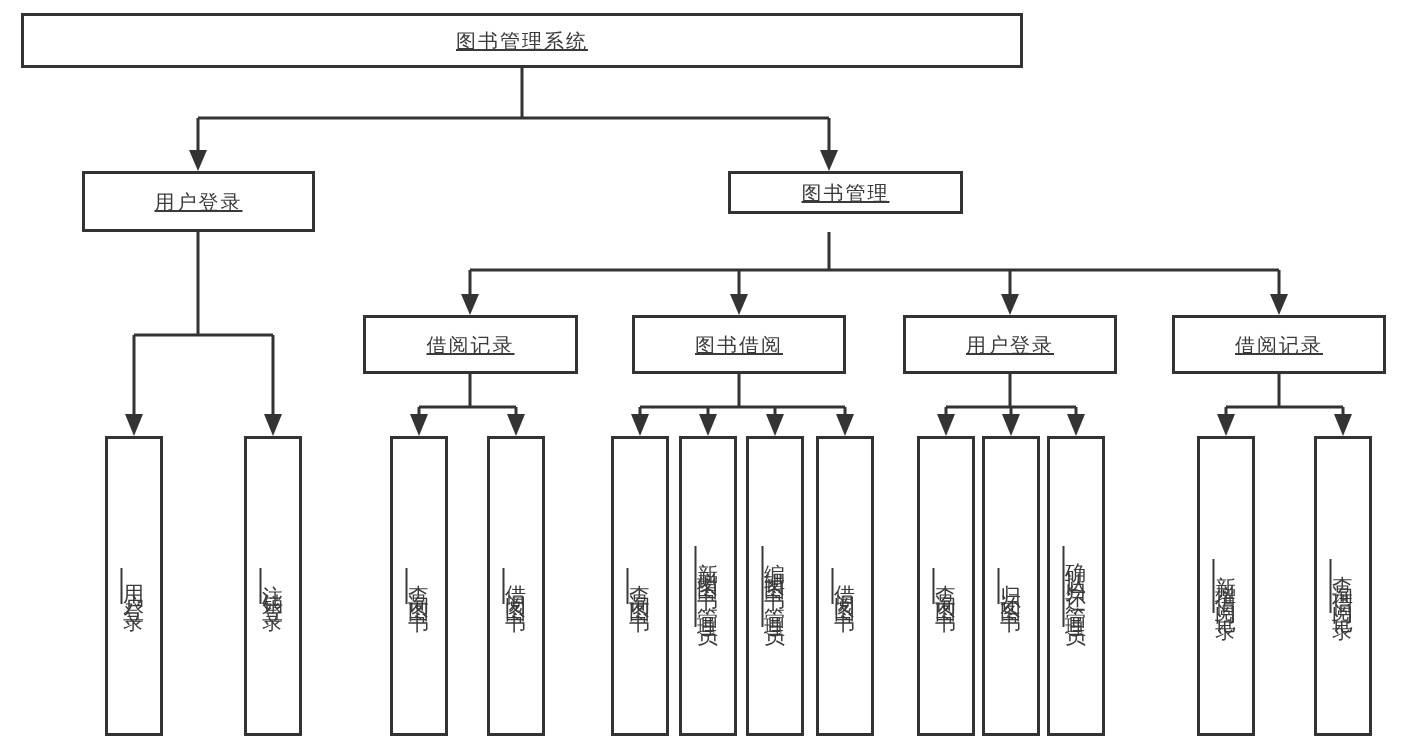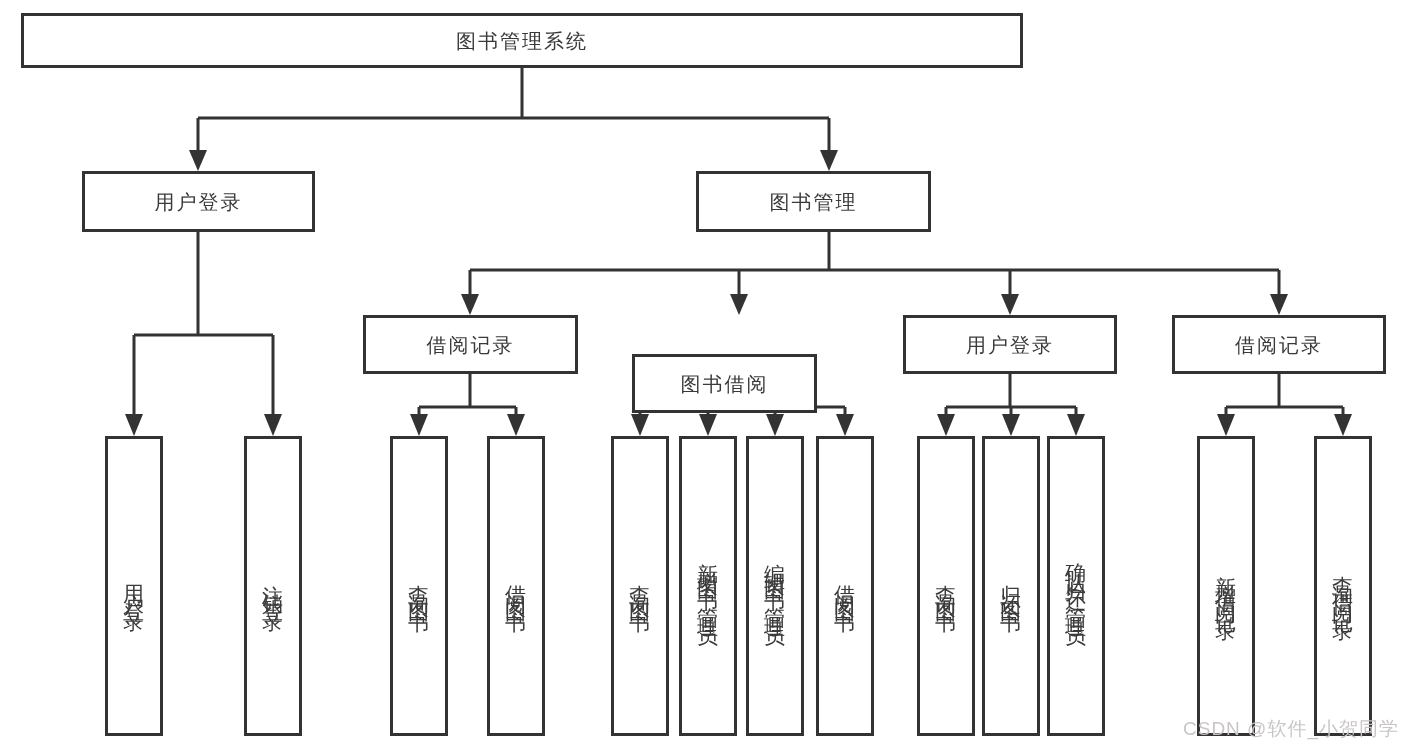--- a/index.html
+++ b/index.html
@@ -14,21 +14,21 @@
     font-family:"Liberation Sans",sans-serif;overflow:hidden;
   }
   .connectors{position:absolute;top:0;left:0;z-index:1;pointer-events:none;}
   .connectors path{stroke:var(--line);stroke-width:3;fill:none;}
   .connectors polygon{fill:var(--line);stroke:none;}
   .node{
     position:absolute;box-sizing:border-box;z-index:2;
     border:3px solid var(--line);background:var(--box-bg);
     display:flex;align-items:center;justify-content:center;
     color:var(--text);font-size:20px;letter-spacing:2px;
-    line-height:1.2;text-align:right;
+    line-height:1.2;text-align:right;text-decoration:underline;
   }
   .node.vert{
     writing-mode:vertical-rl;text-orientation:mixed;
     font-size:21px;letter-spacing:9px;line-height:1;
   }
   .watermark{
     position:absolute;z-index:3;left:1183px;top:716px;width:220px;
     color:var(--watermark);font-size:19px;letter-spacing:1px;white-space:nowrap;
   }
 </style>
@@ -69,24 +69,24 @@
     <polygon points="1067,414 1085,414 1076,436"></polygon>
 
     <path d="M1279,374 V407 M1226,407 H1343 M1226,407 V416 M1343,407 V416"></path>
     <polygon points="1217,414 1235,414 1226,436"></polygon>
     <polygon points="1334,414 1352,414 1343,436"></polygon>
   </svg>
 
   <div class="node" style="left:21px;top:13px;width:1002px;height:55px;">图书管理系统</div>
 
   <div class="node" style="left:82px;top:171px;width:233px;height:61px;">用户登录</div>
-  <div class="node" style="left:696px;top:171px;width:235px;height:61px;">图书管理</div>
+  <div class="node" style="left:728px;top:171px;width:235px;height:43px;">图书管理</div>
 
   <div class="node" style="left:363px;top:315px;width:215px;height:59px;">借阅记录</div>
-  <div class="node" style="left:632px;top:315px;width:185px;height:59px;margin-top:39px;">图书借阅</div>
+  <div class="node" style="left:632px;top:315px;width:214px;height:59px;">图书借阅</div>
   <div class="node" style="left:903px;top:315px;width:214px;height:59px;">用户登录</div>
   <div class="node" style="left:1172px;top:315px;width:214px;height:59px;">借阅记录</div>
 
   <div class="node vert" style="left:105px;top:436px;width:58px;height:300px;">用户登录</div>
   <div class="node vert" style="left:244px;top:436px;width:58px;height:300px;">注销登录</div>
 
   <div class="node vert" style="left:390px;top:436px;width:58px;height:300px;">查询图书</div>
   <div class="node vert" style="left:487px;top:436px;width:58px;height:300px;">借阅图书</div>
 
   <div class="node vert" style="left:611px;top:436px;width:58px;height:300px;">查询图书</div>
@@ -94,14 +94,13 @@
   <div class="node vert" style="left:746px;top:436px;width:58px;height:300px;">编辑图书（管理员）</div>
   <div class="node vert" style="left:816px;top:436px;width:58px;height:300px;">借阅图书</div>
 
   <div class="node vert" style="left:917px;top:436px;width:58px;height:300px;">查询图书</div>
   <div class="node vert" style="left:982px;top:436px;width:58px;height:300px;">归还图书</div>
   <div class="node vert" style="left:1047px;top:436px;width:58px;height:300px;">确认归还（管理员）</div>
 
   <div class="node vert" style="left:1197px;top:436px;width:58px;height:300px;">新增借阅记录</div>
   <div class="node vert" style="left:1314px;top:436px;width:58px;height:300px;">查询借阅记录</div>
 
-  <div class="watermark">CSDN @软件_小贺同学</div>
 </div>
 
 </body></html>

